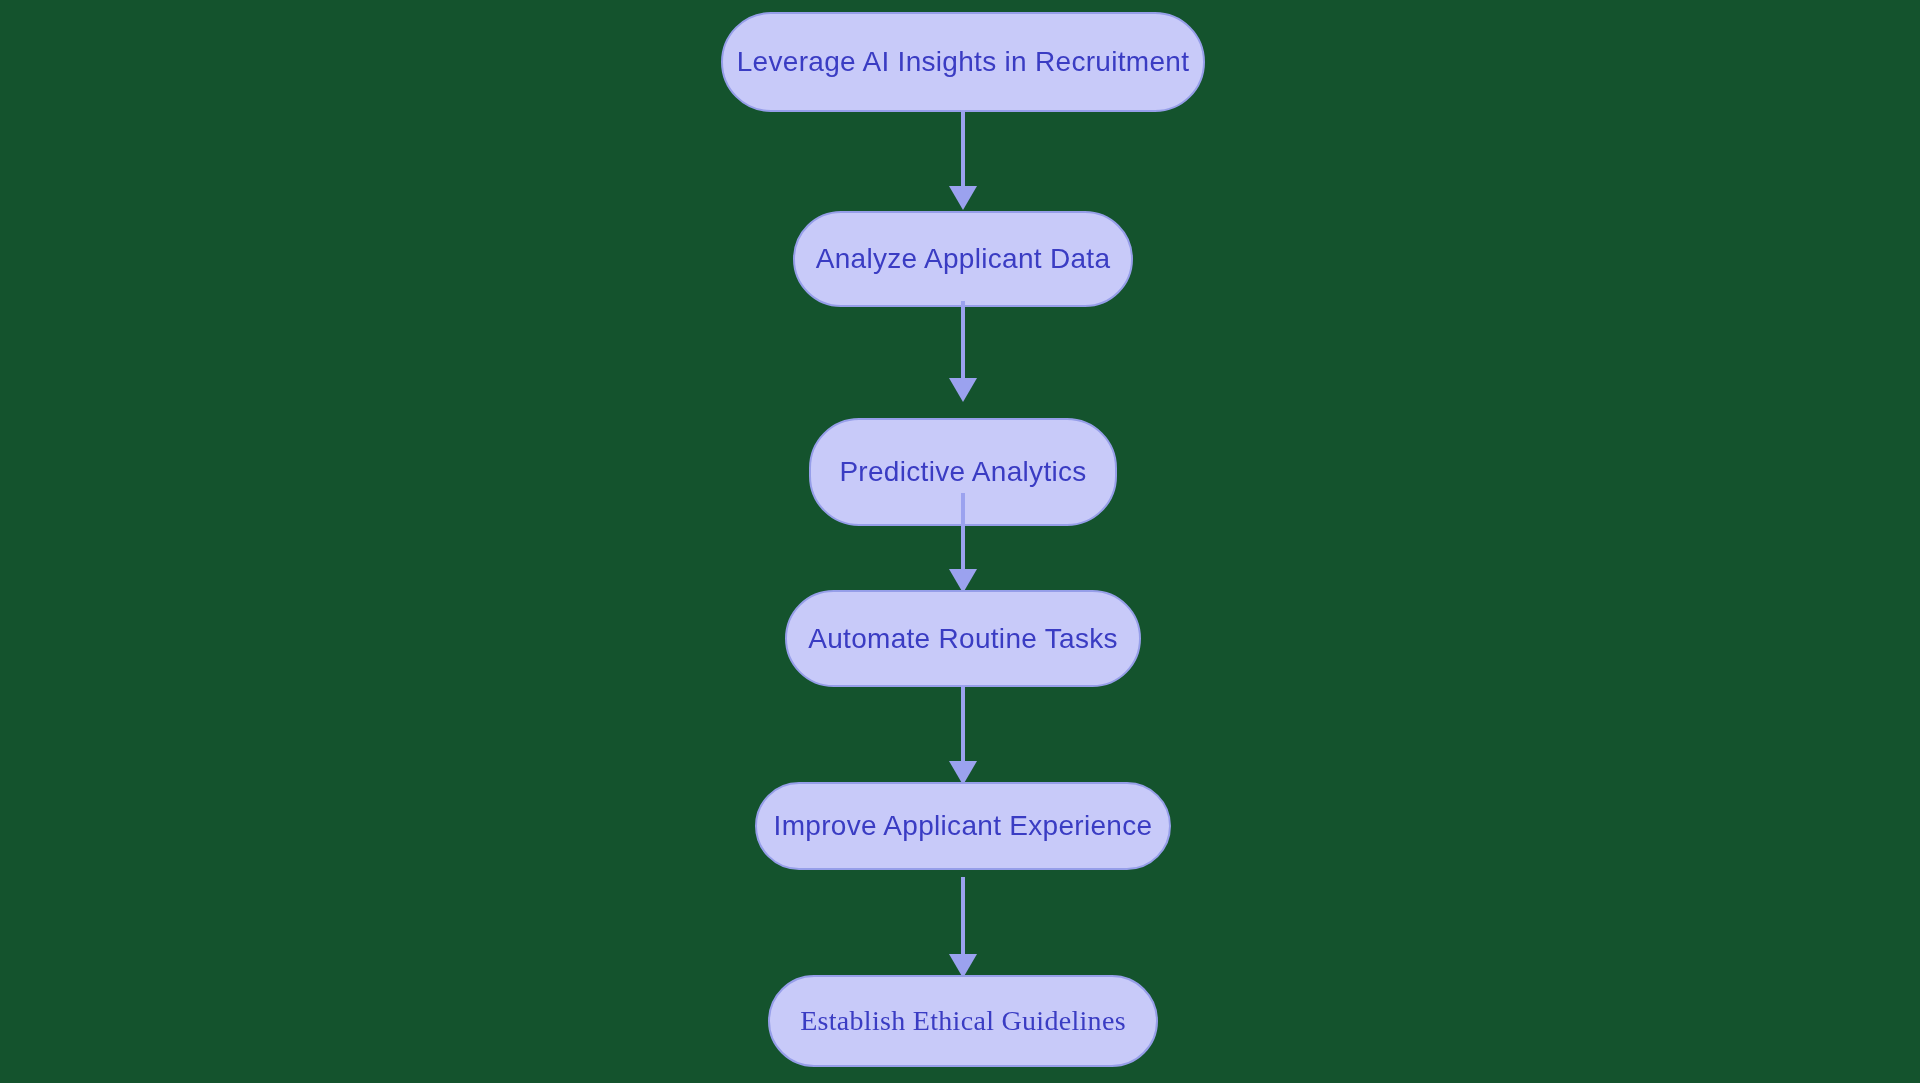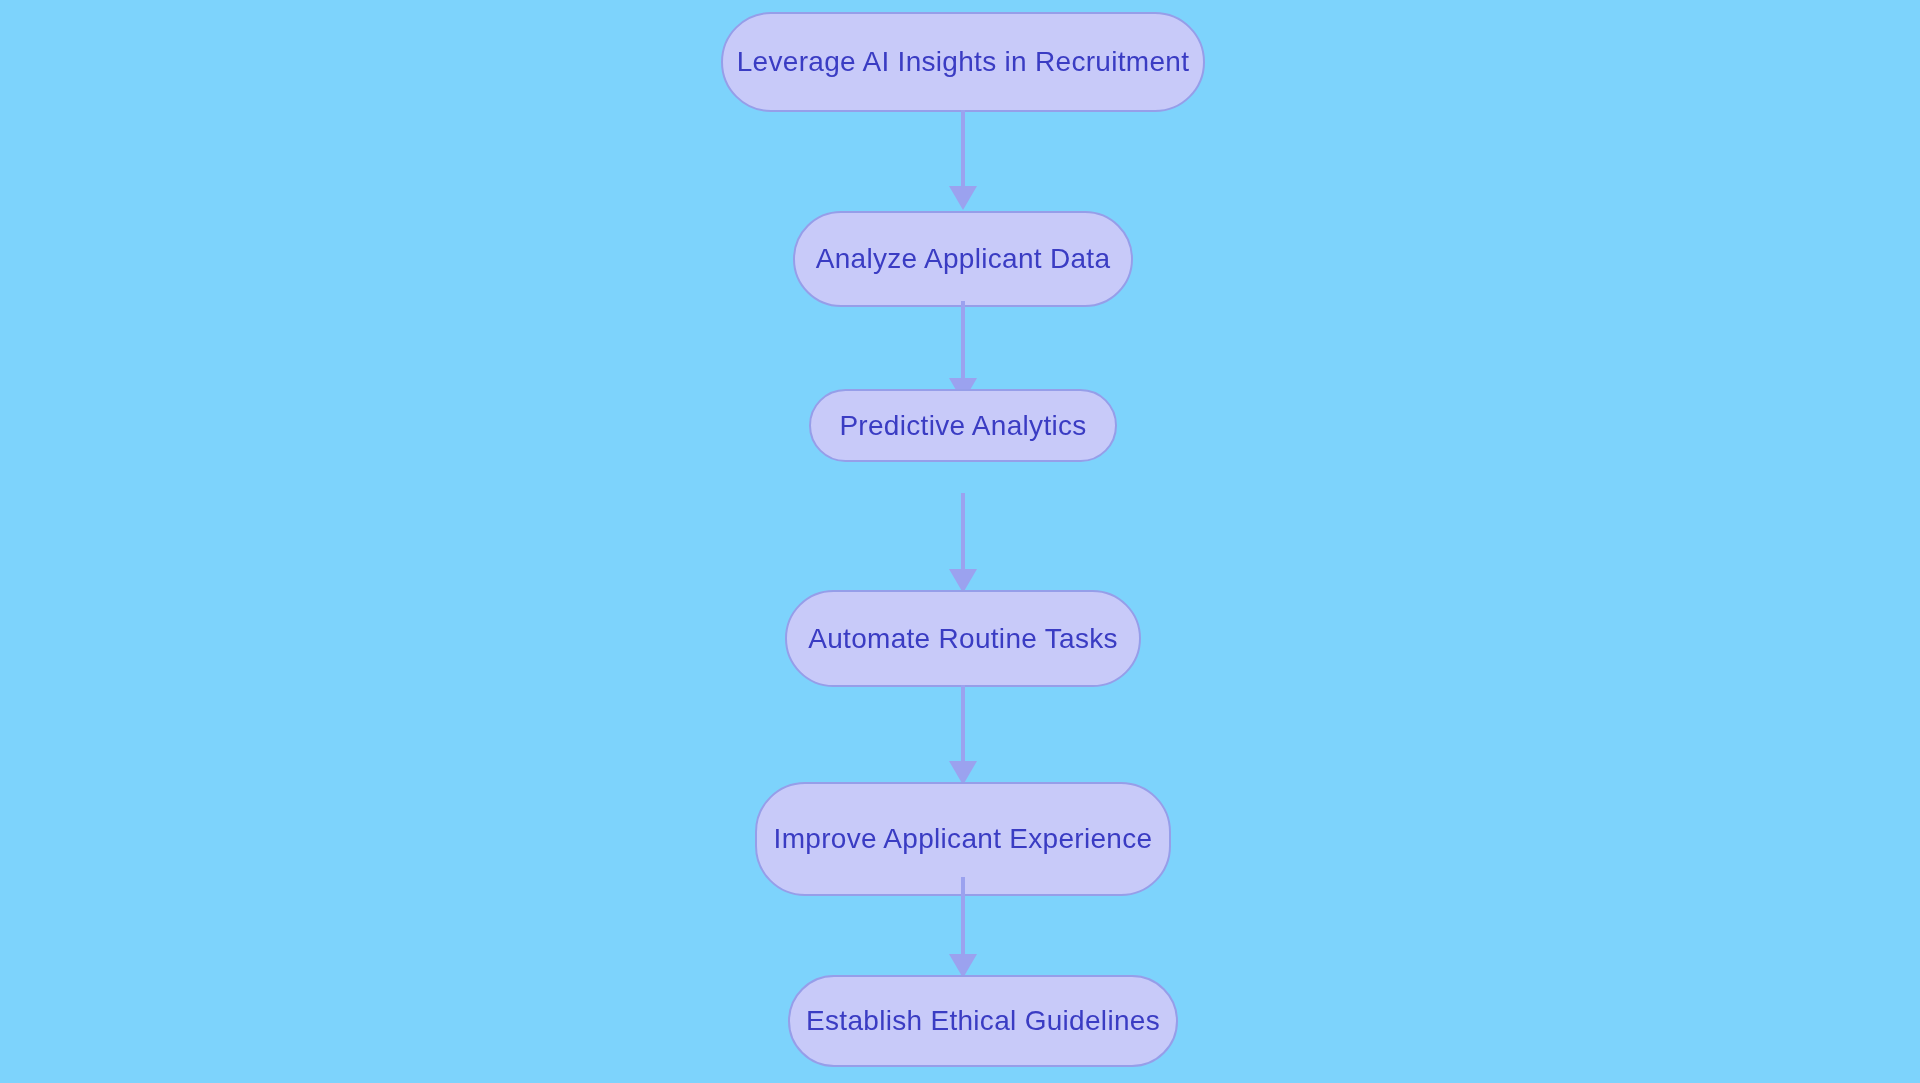--- a/index.html
+++ b/index.html
@@ -5,44 +5,44 @@
   html, body {
     margin: 0;
     padding: 0;
     background: #ffffff;
     font-family: "Liberation Sans", "DejaVu Sans", sans-serif;
   }
   .canvas {
     position: relative;
     width: 1920px;
     height: 1083px;
-    background: #7dd3fc;
+    background: #14532d;
     overflow: hidden;
   }
   .node {
     position: absolute;
     box-sizing: border-box;
     background: #c8caf9;
     border: 2px solid #969ee9;
     border-radius: 50px;
     color: #3a3cc3;
     font-size: 28px;
     letter-spacing: 0.3px;
     display: flex;
     align-items: center;
     justify-content: center;
     text-align: center;
     white-space: nowrap;
   }
   .node-1 { left: 721px; top: 12px;  width: 484px; height: 100px; }
   .node-2 { left: 793px; top: 211px; width: 340px; height: 96px; }
-  .node-3 { left: 809px; top: 389px; width: 308px; height: 73px; }
+  .node-3 { left: 809px; top: 418px; width: 308px; height: 108px; }
   .node-4 { left: 785px; top: 590px; width: 356px; height: 97px; justify-content: center; }
-  .node-5 { left: 755px; top: 782px; width: 416px; height: 114px; }
-  .node-6 { left: 788px; top: 975px; width: 390px; height: 92px; }
+  .node-5 { left: 755px; top: 782px; width: 416px; height: 88px; }
+  .node-6 { left: 768px; top: 975px; width: 390px; height: 92px; font-family: Liberation Serif, serif; }
 
   .conn {
     position: absolute;
     left: 948px;
     width: 30px;
     display: flex;
     flex-direction: column;
     align-items: center;
   }
   .conn-1 { top: 110px; height: 100px; }

